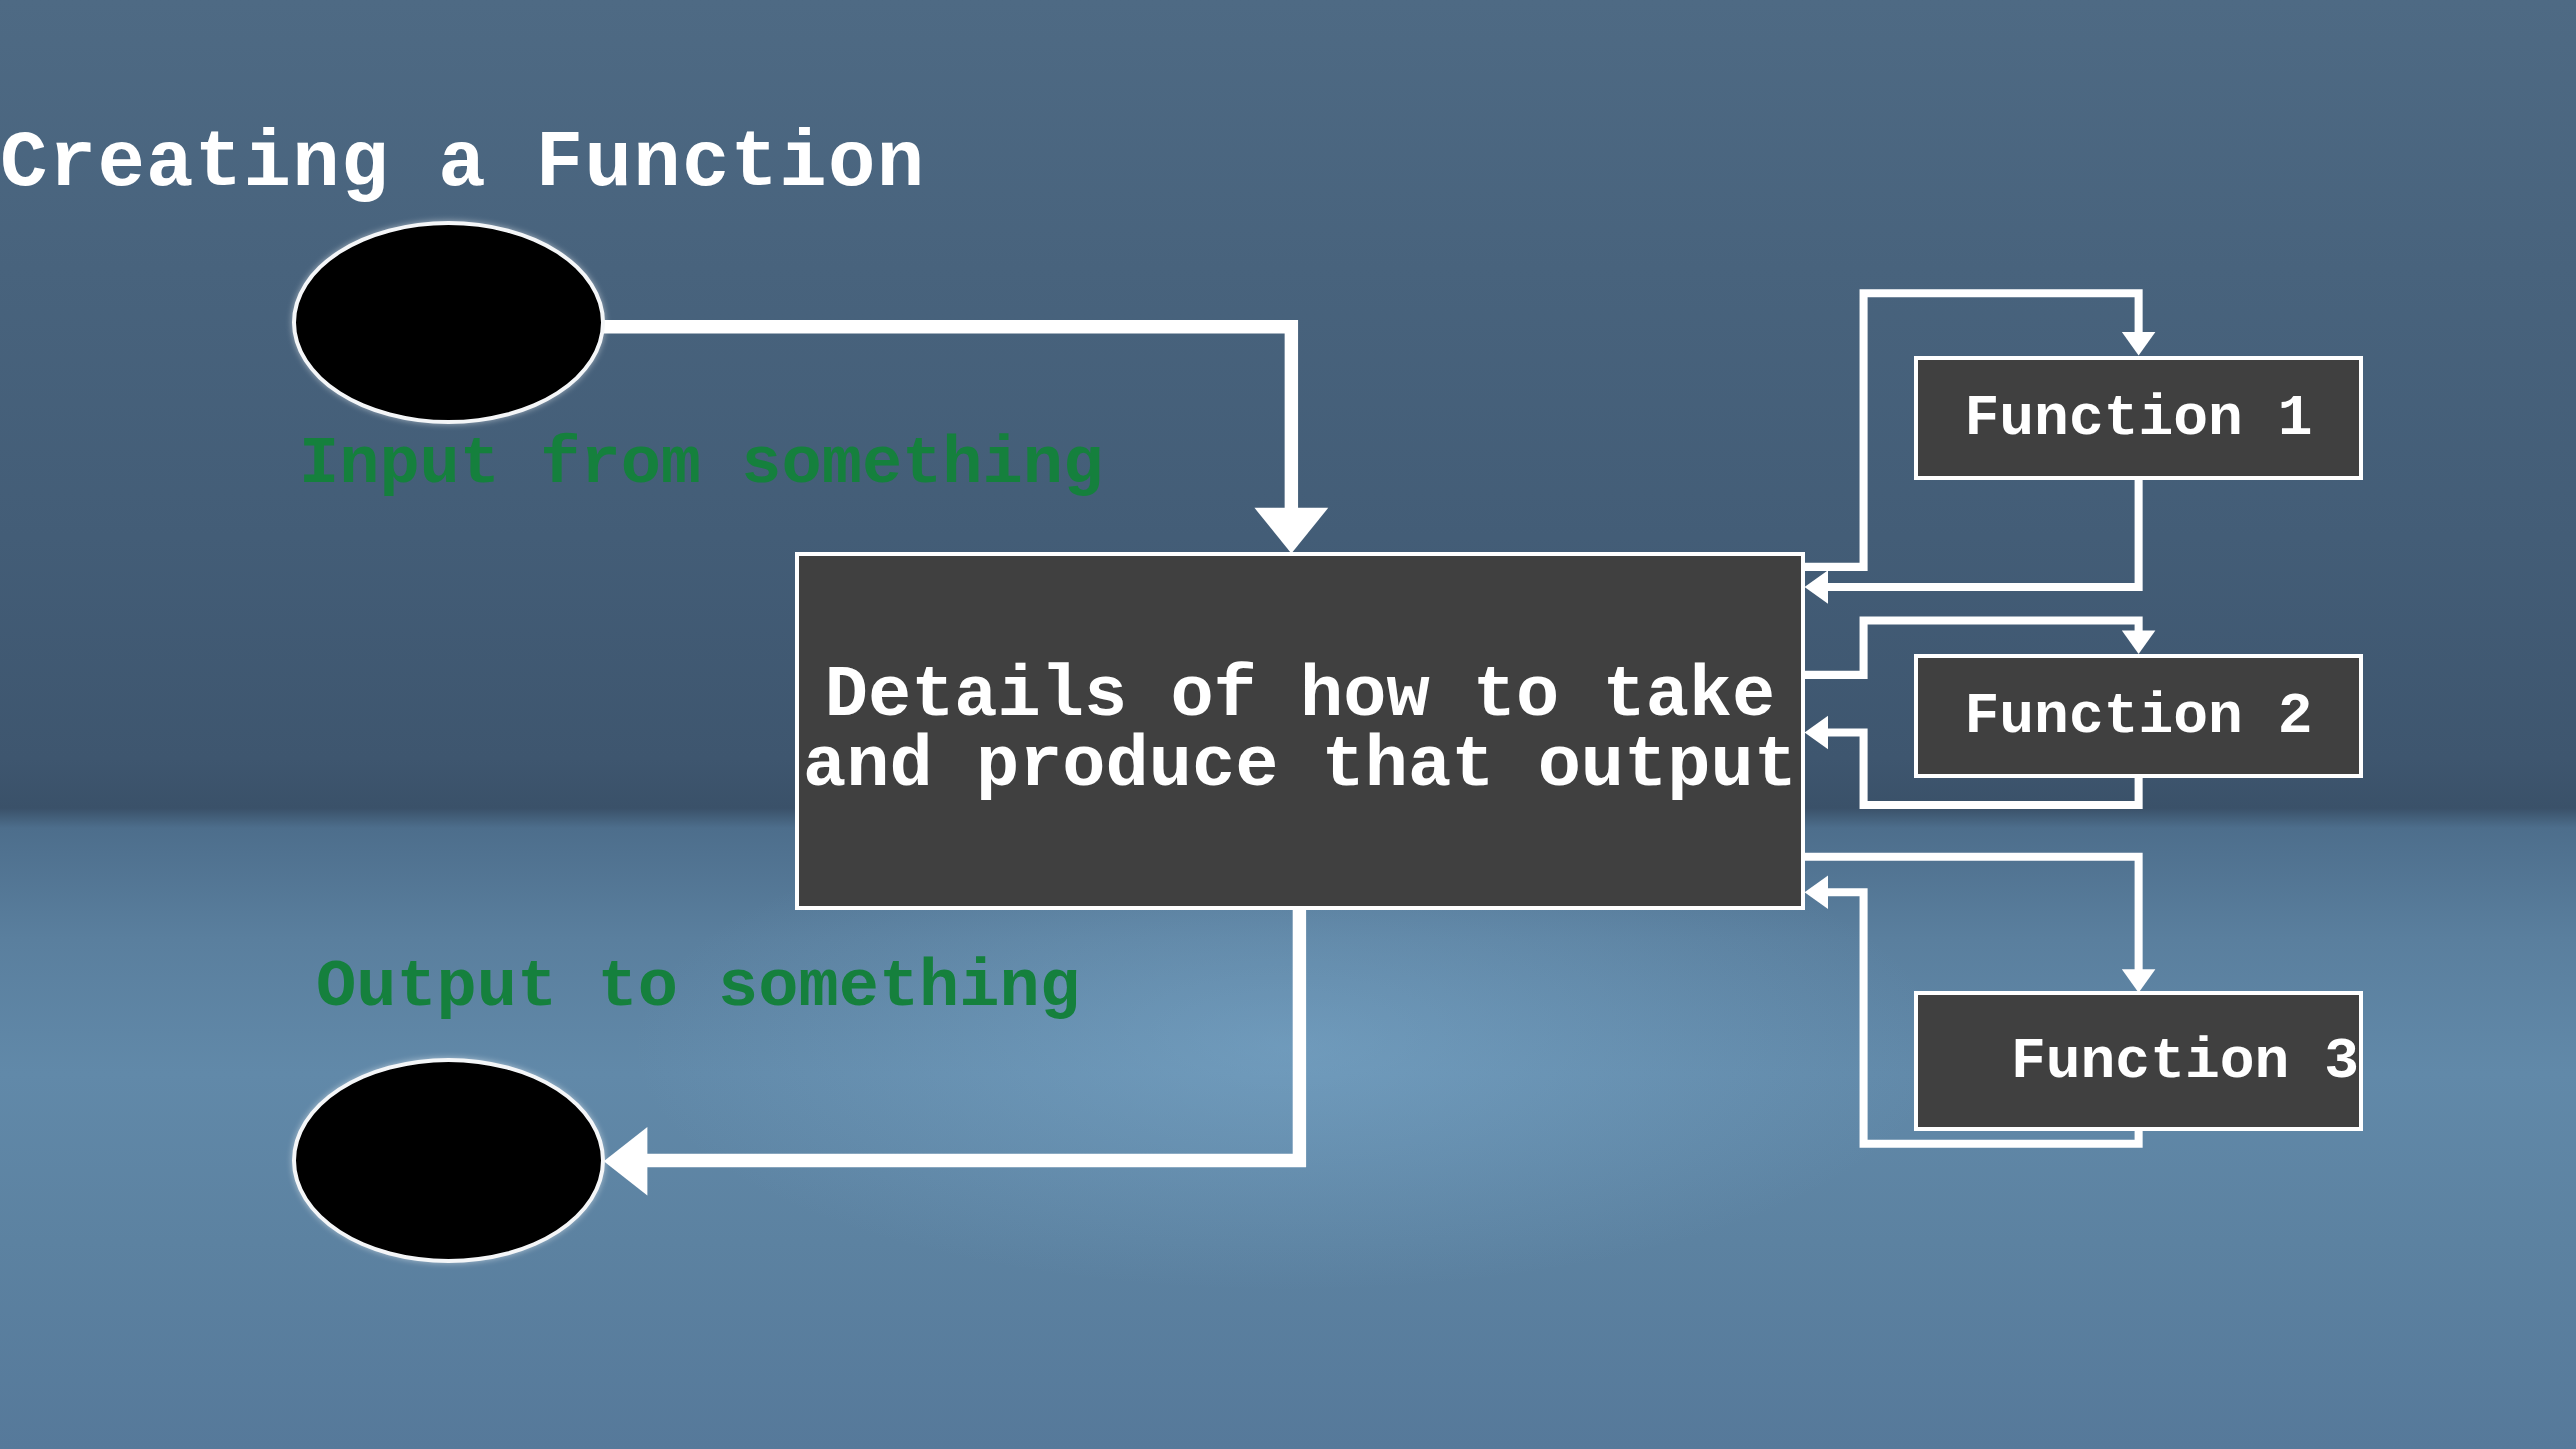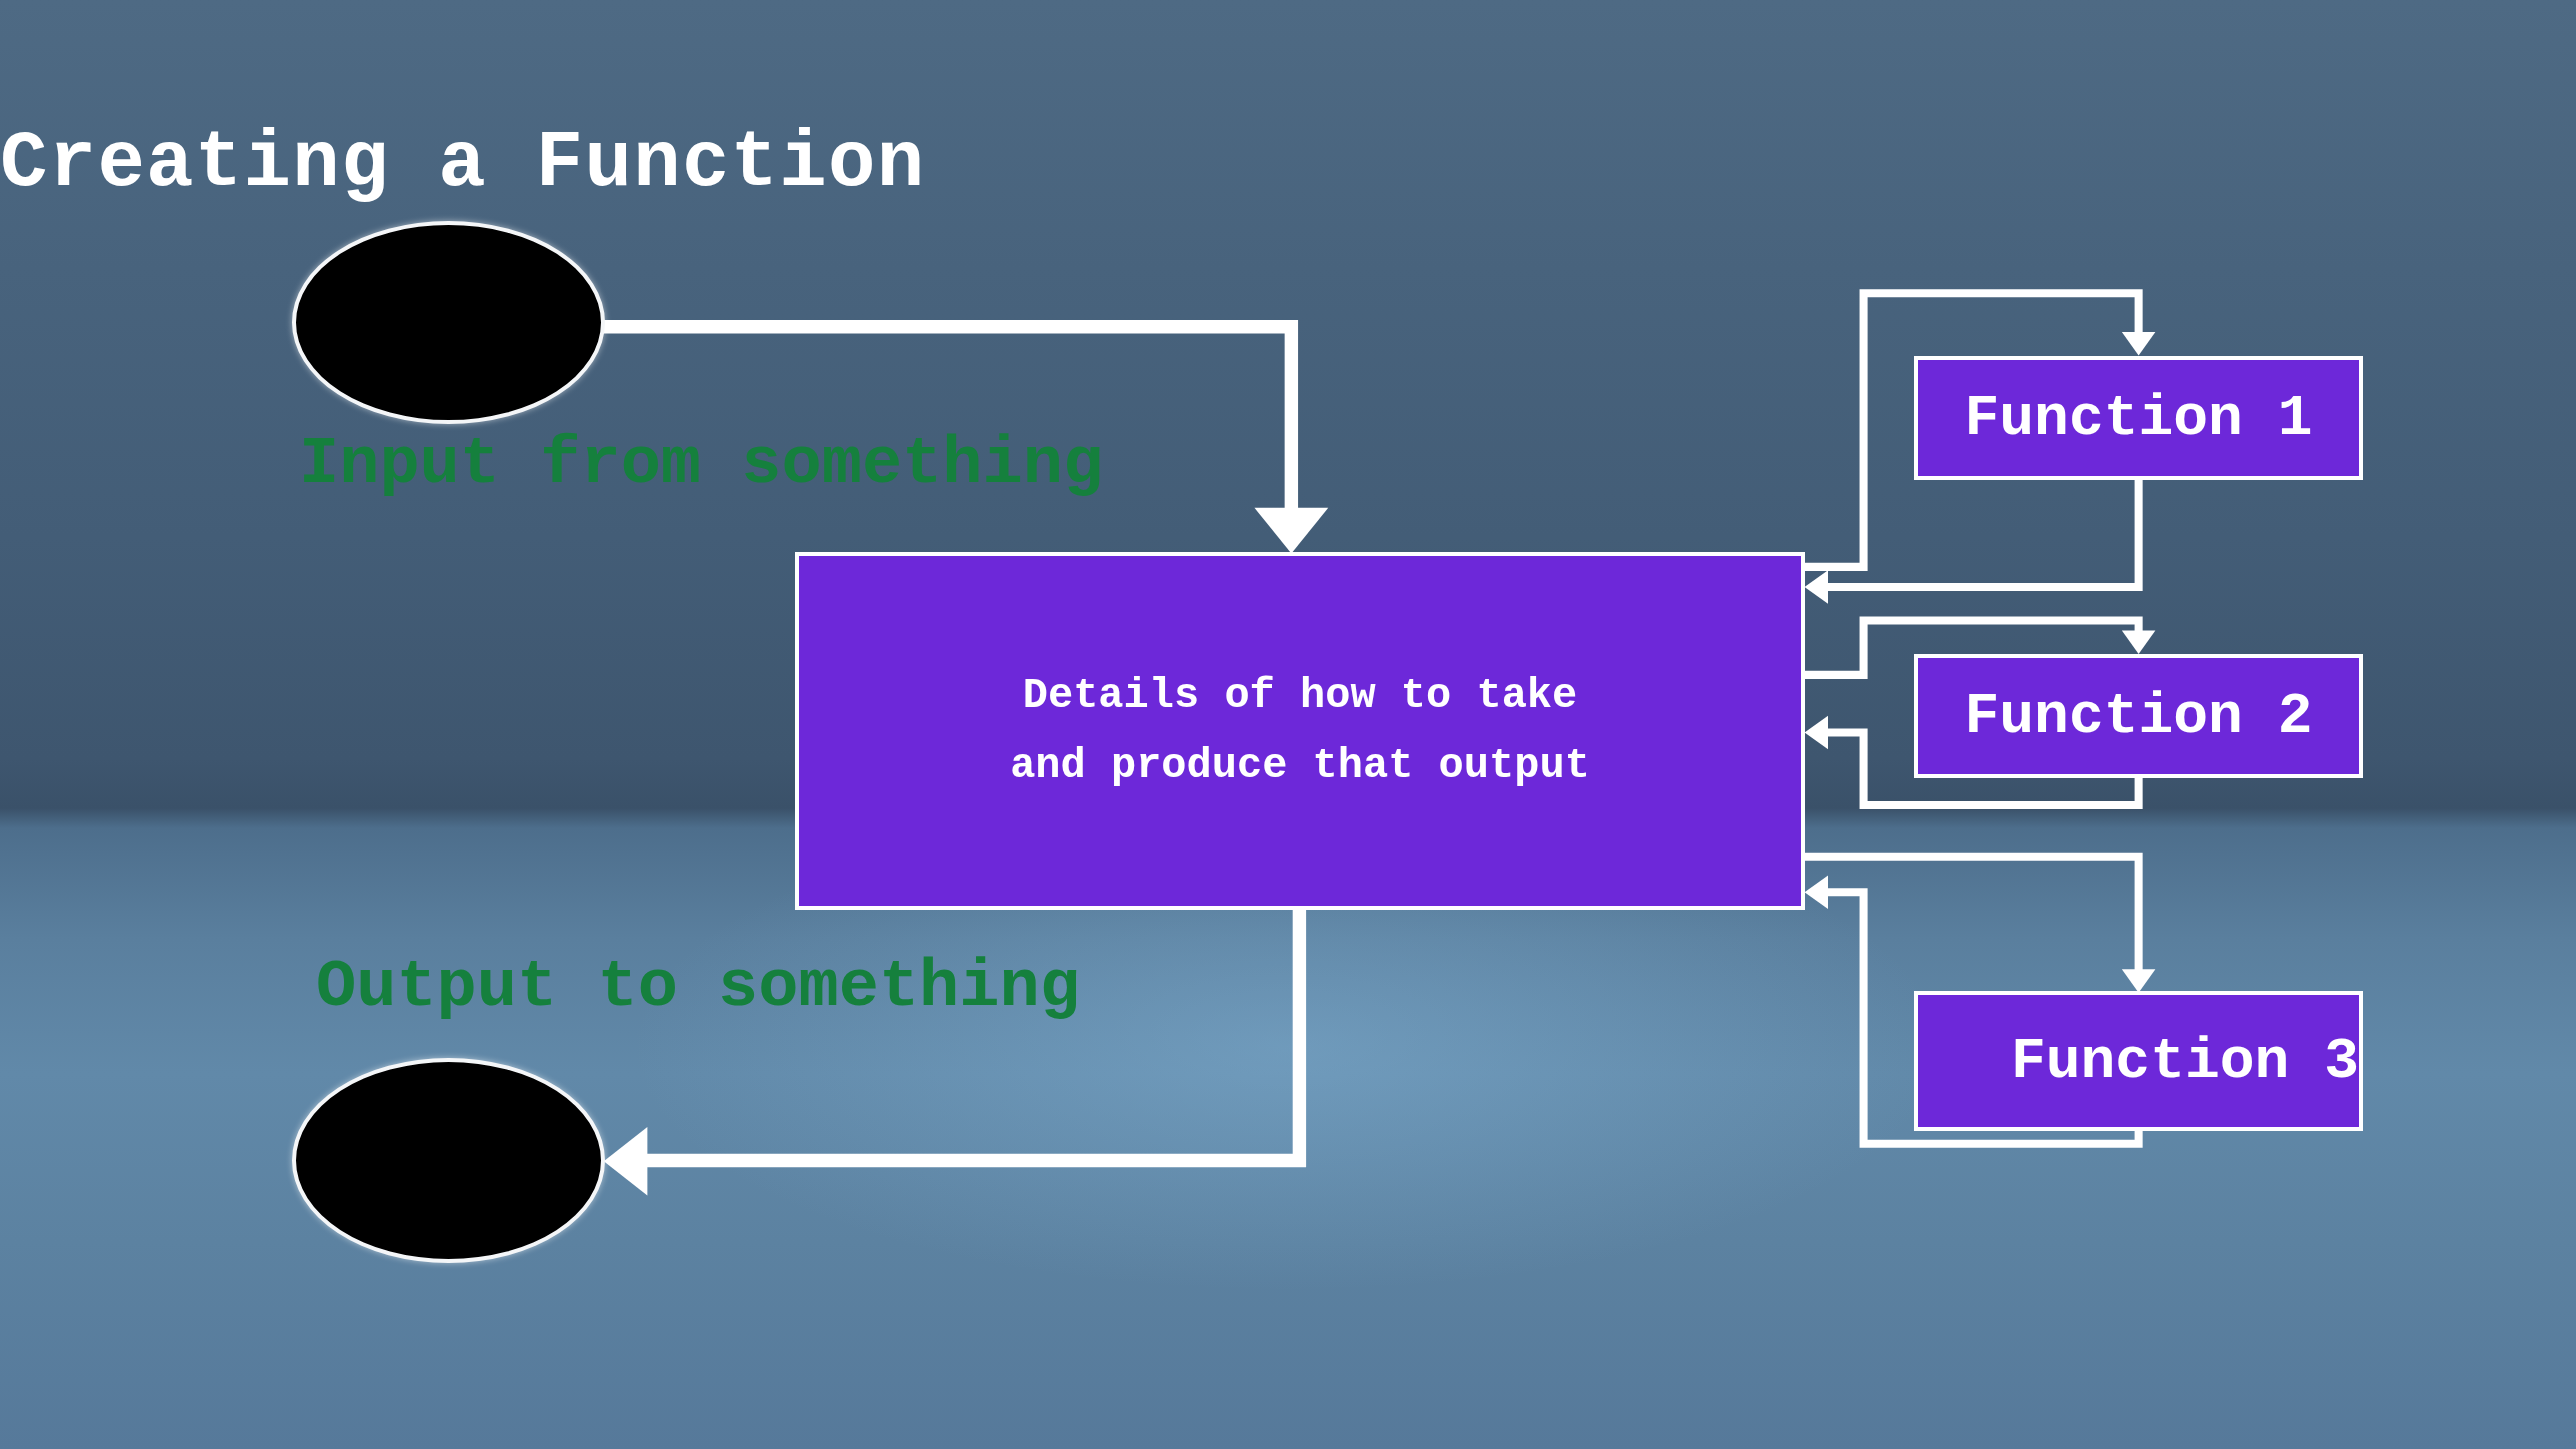--- a/index.html
+++ b/index.html
@@ -47,32 +47,32 @@
   .ellipse {
     position: absolute;
     background: #000;
     border: 4px solid #f4f6f8;
     border-radius: 50%;
     box-shadow: 0 0 6.7px rgba(255,255,255,0.5);
     box-sizing: border-box;
   }
   .box {
     position: absolute;
-    background: #6d28d9;
+    background: #404040;
     border: 4.7px solid #ffffff;
     box-sizing: border-box;
     color: #fff;
     font-weight: bold;
     display: flex;
     align-items: center;
     justify-content: center;
     text-align: center;
   }
   .main-box {
-    font-size: 42px;
+    font-size: 72px;
     line-height: 70px;
     flex-direction: column;
   }
   .fn-box {
     font-size: 58px;
   }
   svg.connectors {
     position: absolute;
     left: 0;
     top: 0;

